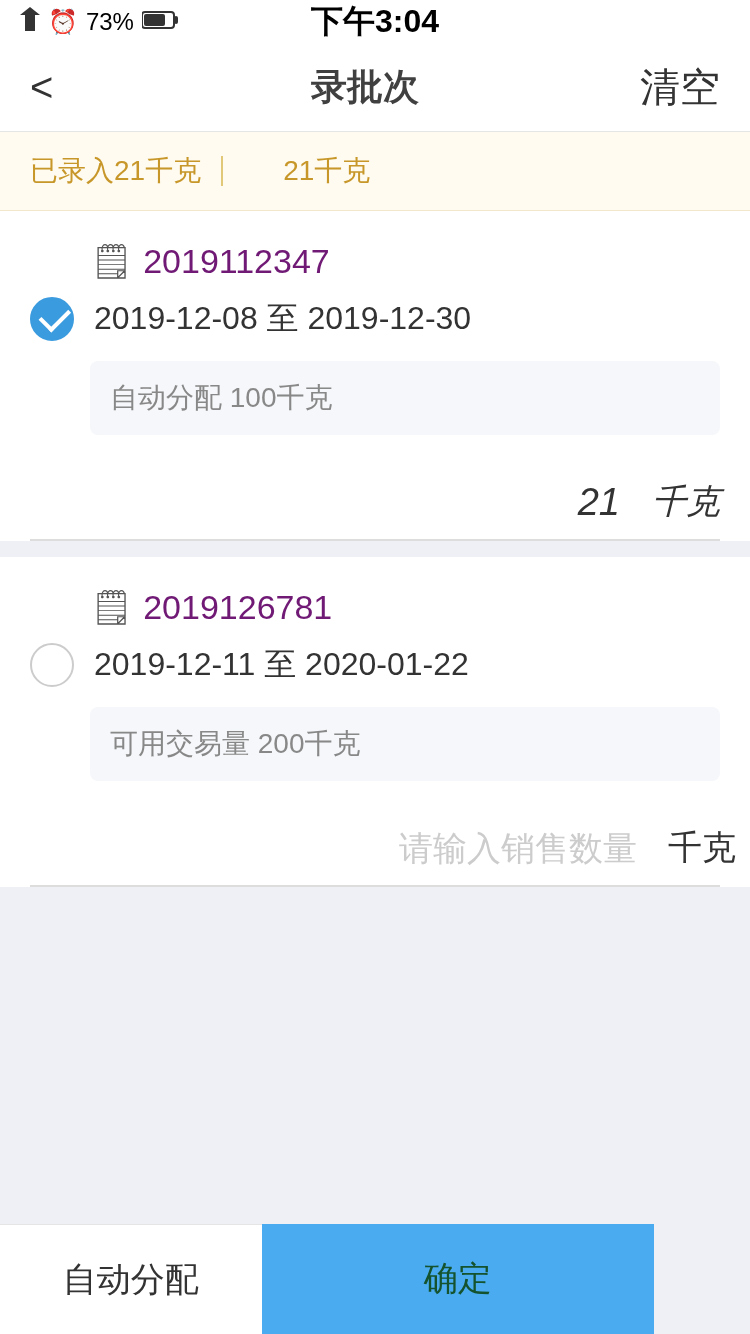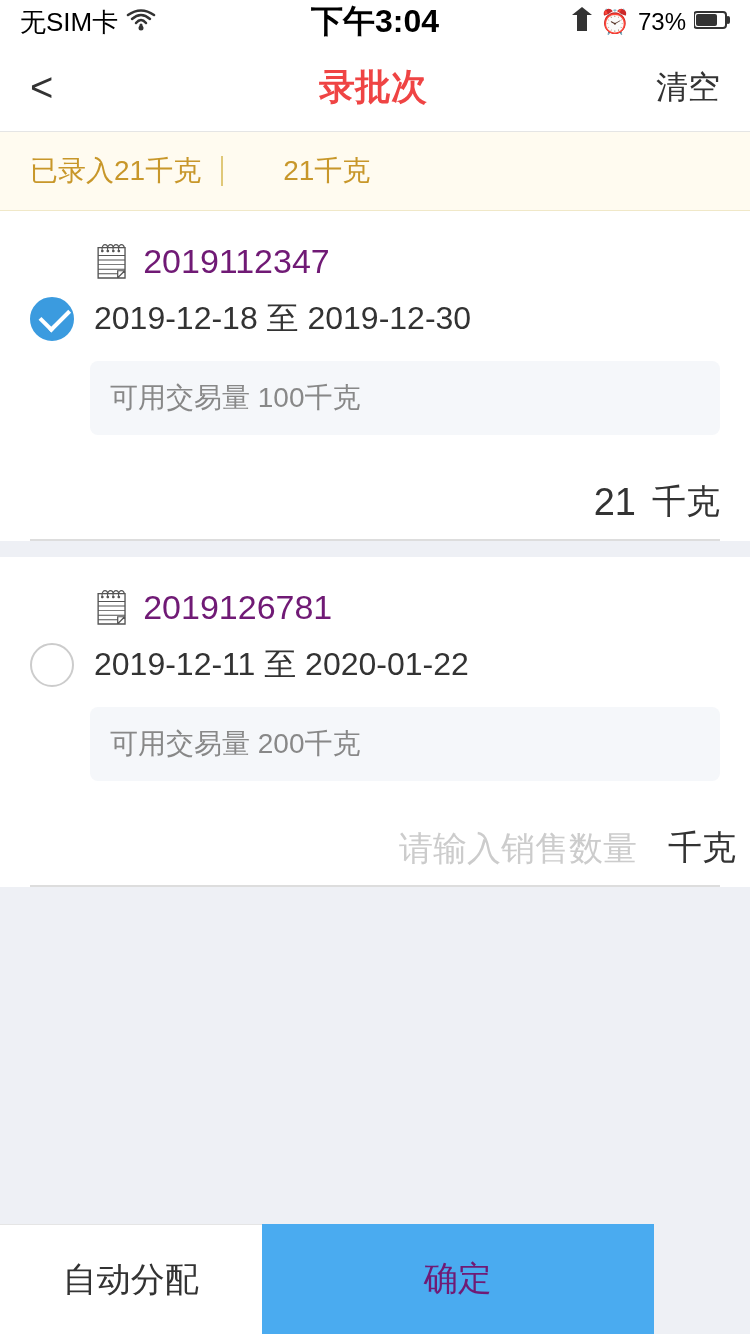--- a/index.html
+++ b/index.html
@@ -58,24 +58,24 @@
     }
     .nav-back {
       font-size: 40px;
       color: #333;
       cursor: pointer;
       width: 60px;
     }
     .nav-title {
       font-size: 36px;
       font-weight: 600;
-      color: #ef4444;
+      color: #404040;
     }
     .nav-action {
-      font-size: 32px;
+      font-size: 40px;
       color: #333;
       cursor: pointer;
     }
 
     
     .info-banner {
       background: #fffbf0;
       padding: 20px 30px;
       display: flex;
       align-items: center;
@@ -171,21 +171,22 @@
       color: #888;
     }
 
     
     .quantity-row {
       display: flex;
       align-items: center;
       justify-content: flex-end;
       padding: 20px 30px 0 30px;
       background: #fff;
-      gap: 16px;
+      gap: 32px;
+      font-style: italic;
     }
     .quantity-value {
       font-size: 38px;
       color: #333;
       font-weight: 500;
     }
     .quantity-unit {
       font-size: 34px;
       color: #333;
     }
@@ -255,47 +256,35 @@
       font-size: 34px;
       color: #333;
       cursor: pointer;
       border-top: 1px solid #e5e5e5;
     }
     .btn-confirm {
       flex: 1.5;
       background: #4aabf0;
       border: none;
       font-size: 34px;
-      color: #701a75;
+      color: #14532d;
       cursor: pointer;
     }
 
     .content-wrapper {
       display: flex;
       flex-direction: column;
       min-height: calc(1334px - 44px - 88px);
       justify-content: flex-end;
     }
   </style>
 </head>
 <body>
 
 <div class="status-bar">
-  <div class="status-left">
-    <span>无SIM卡</span>
-    <span>
-      <svg width="30" height="22" viewBox="0 0 30 22">
-        <path d="M15 18 Q15 14 15 18 Z" stroke="#333" stroke-width="3" fill="none"></path>
-        <path d="M10 14 Q15 8 20 14" stroke="#333" stroke-width="2.5" fill="none" stroke-linecap="round"></path>
-        <path d="M6 10 Q15 2 24 10" stroke="#333" stroke-width="2.5" fill="none" stroke-linecap="round"></path>
-        <path d="M2 6 Q15 -3 28 6" stroke="#333" stroke-width="2.5" fill="none" stroke-linecap="round"></path>
-        <circle cx="15" cy="19" r="2.5" fill="#333"></circle>
-      </svg>
-    </span>
-  </div>
   <div class="status-center">下午3:04</div>
   <div class="status-right">
     <span>
       <svg width="20" height="24" viewBox="0 0 20 24" fill="#333">
         <path d="M10 0 L20 8 L15 8 L15 24 L5 24 L5 8 L0 8 Z"></path>
       </svg>
     </span>
     <span>⏰</span>
     <span>73%</span>
     <span>
@@ -323,24 +312,24 @@
   </div>
 
   <div class="batch-card">
     <div class="batch-item">
       <div class="batch-id-row">
         <span class="batch-icon">🗒</span>
         <span class="batch-id">2019112347</span>
       </div>
       <div class="batch-date-row">
         <div class="radio-btn checked"></div>
-        <span class="batch-date">2019-12-18 至 2019-12-30</span>
+        <span class="batch-date">2019-12-08 至 2019-12-30</span>
       </div>
       <div class="available-box">
-        <span>可用交易量 100千克</span>
+        <span>自动分配 100千克</span>
       </div>
     </div>
     <div class="quantity-row">
       <span class="quantity-value">21</span>
       <span class="quantity-unit">千克</span>
     </div>
     <div class="quantity-divider"></div>
   </div>
 
   <div class="section-separator"></div>

